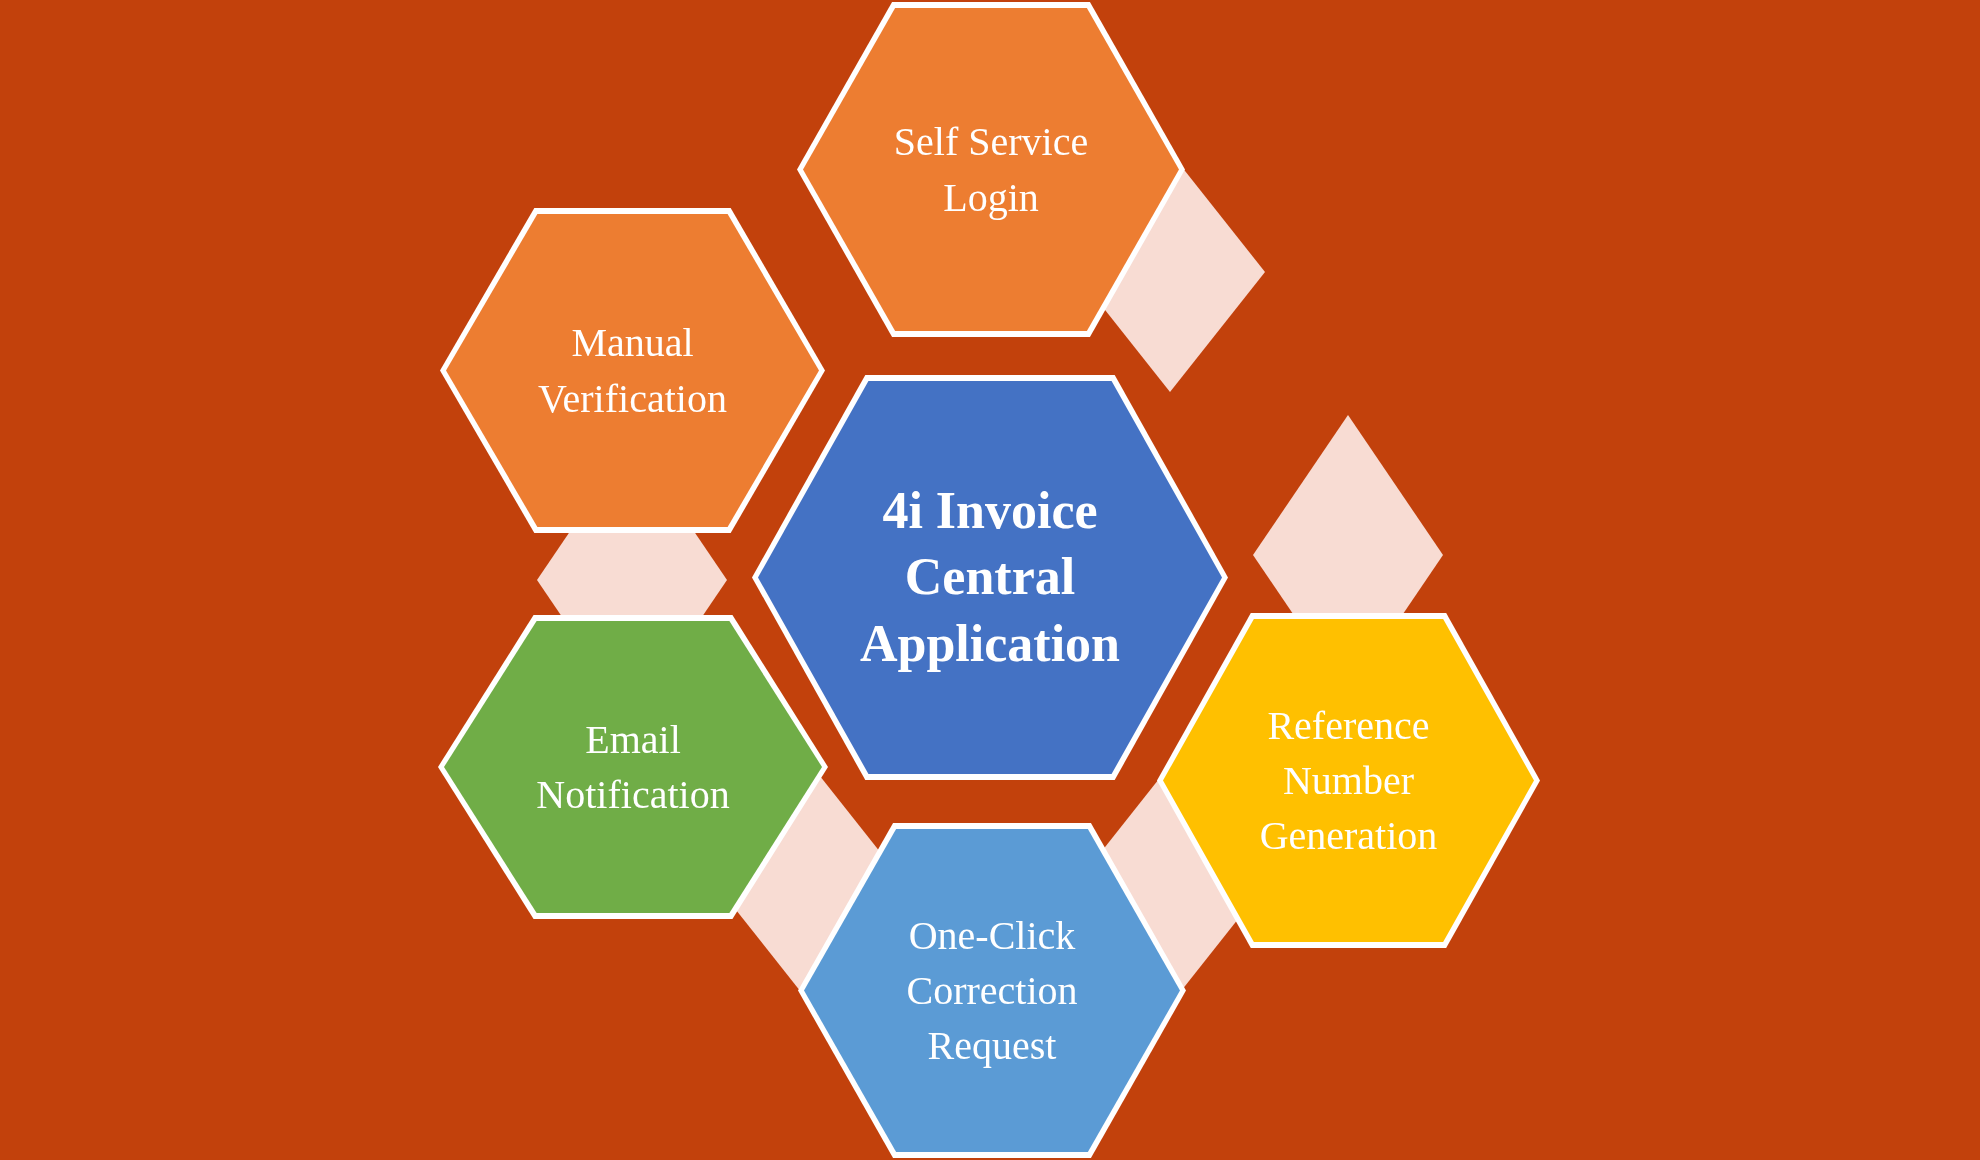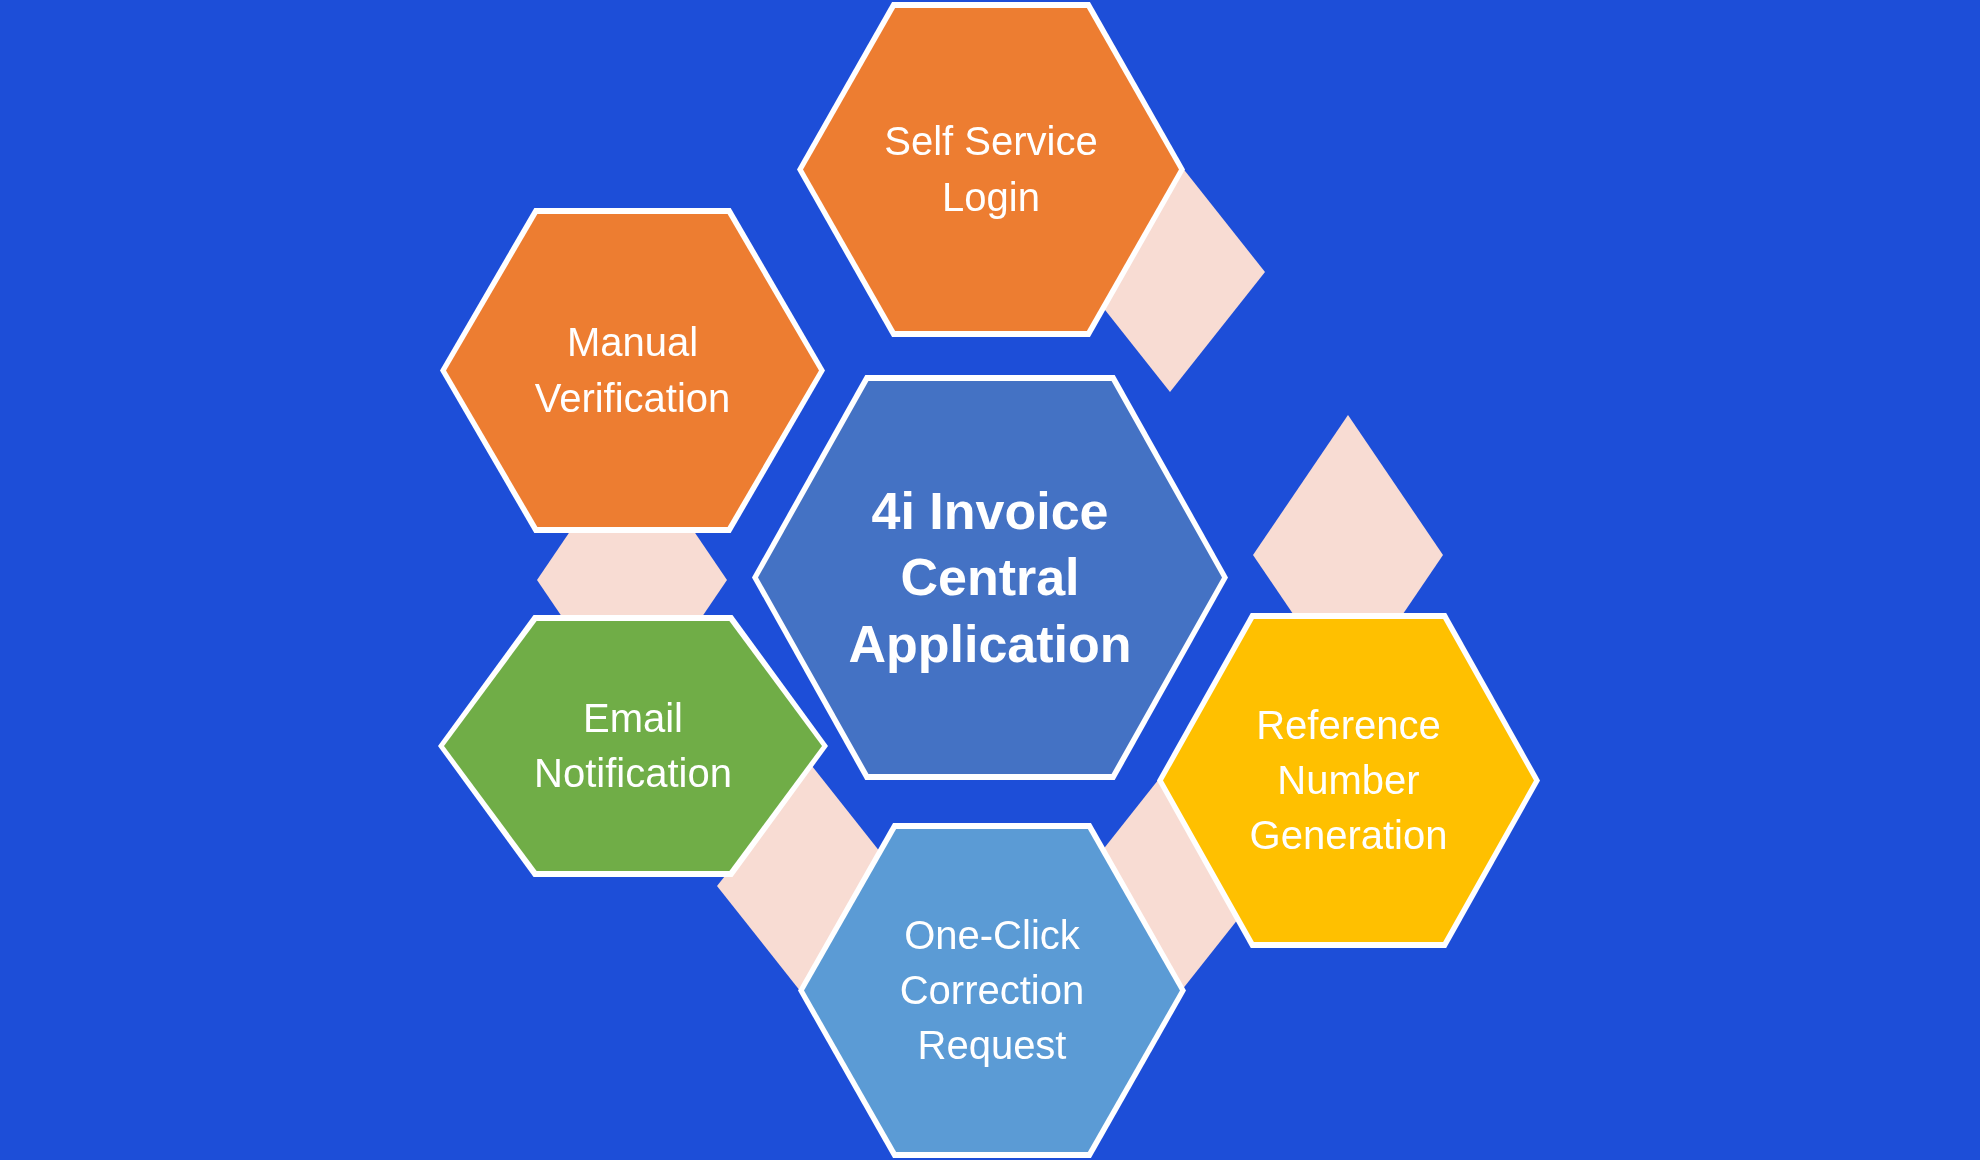--- a/index.html
+++ b/index.html
@@ -4,23 +4,23 @@
 <style>
   html, body {
     margin: 0;
     padding: 0;
     background: #000000;
   }
   .canvas {
     position: relative;
     width: 1980px;
     height: 1160px;
-    background: #1d4ed8;
+    background: #c2410c;
     overflow: hidden;
-    font-family: Liberation Sans, sans-serif;
+    font-family: Liberation Serif, serif;
   }
 
   
   .connector {
     position: absolute;
     z-index: 1;
     clip-path: polygon(50% 0%, 100% 50%, 50% 100%, 0% 50%);
   }
   #conn-top-right    { left: 1075px; top: 152px; width: 190px; height: 240px; }
   #conn-right        { left: 1253px; top: 415px; width: 190px; height: 280px; }
@@ -61,21 +61,21 @@
   .hex-label.bold {
     font-weight: bold;
     font-size: 52px;
     line-height: 1.27;
   }
 
   #hex-self      { left:  797px; top:   2px; width: 388px; height: 335px; }
   #hex-manual    { left:  440px; top: 208px; width: 385px; height: 325px; }
   #hex-vendor    { left: 1157px; top: 209px; width: 383px; height: 333px; }
   #hex-center    { left:  752px; top: 375px; width: 476px; height: 405px; }
-  #hex-email     { left:  438px; top: 615px; width: 390px; height: 262px; }
+  #hex-email     { left:  438px; top: 615px; width: 390px; height: 304px; }
   #hex-reference { left: 1157px; top: 613px; width: 383px; height: 335px; }
   #hex-oneclick  { left:  798px; top: 823px; width: 388px; height: 335px; }
 </style>
 </head>
 <body>
 
 <div class="canvas">
 
   <div class="connector" id="conn-top-right" style="background: rgb(248, 220, 211);"></div>
   <div class="connector" id="conn-right" style="background: rgb(248, 220, 211);"></div>

